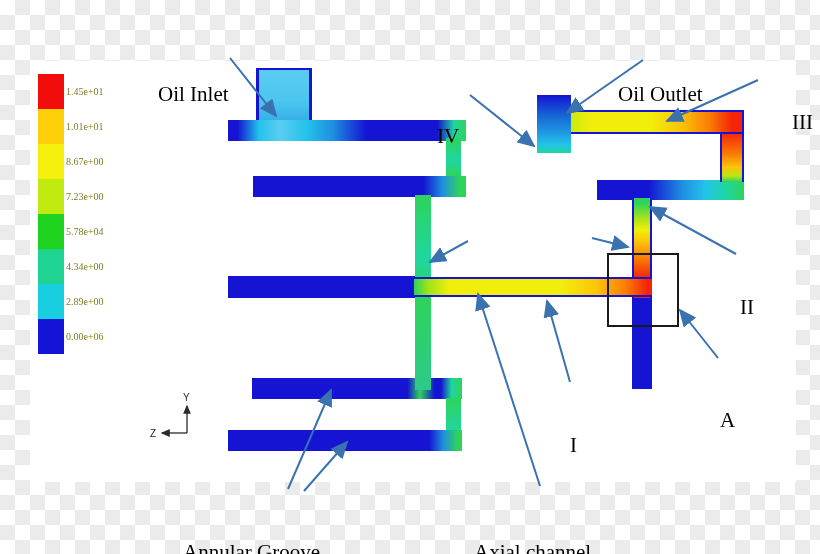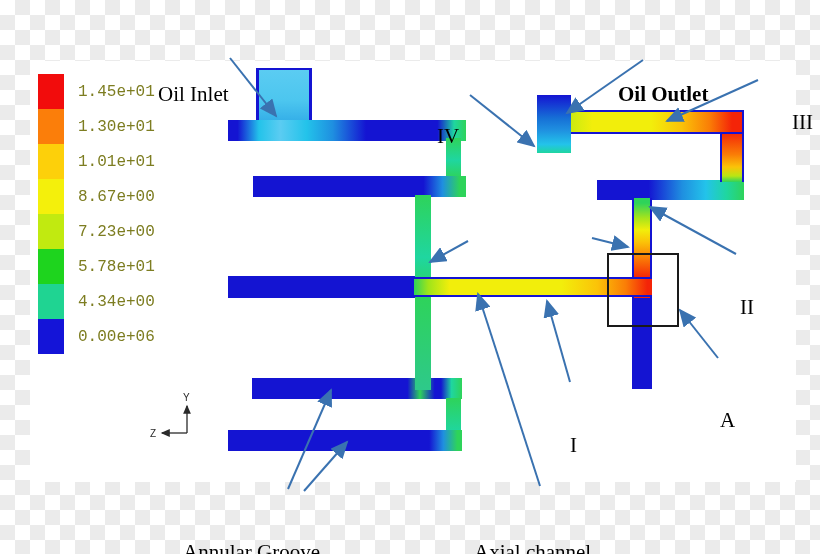--- a/index.html
+++ b/index.html
@@ -9,22 +9,22 @@
   .checker-bg { position:absolute; inset:0;
     background: conic-gradient(var(--checker-gray,#ebebeb) 0 25%, #ffffff 0 50%, var(--checker-gray,#ebebeb) 0 75%, #ffffff 0) 0 0 / 30px 30px; }
   .white-panel { position:absolute; left:30px; top:61px; width:766px; height:421px; background:#fff; }
 
   .geom { position:absolute; }
 
   
   #legend { position:absolute; left:38px; top:74px; }
   .legend-row { display:flex; align-items:center; height:35px; }
   .legend-row .swatch { width:26px; height:35px; }
-  .legend-row .lbl { margin-left:14px; font-family:Liberation Mono, monospace;
-    font-size:16px; color:var(--legend-text,#7d7d21); white-space:nowrap; }
+  .legend-row .lbl { margin-left:2px; font-family:Liberation Serif, serif;
+    font-size:10px; color:var(--legend-text,#7d7d21); white-space:nowrap; }
 
   
   #inlet-block { left:256px; top:68px; width:56px; height:58px;
     background:linear-gradient(180deg,#5bccf2 0%, var(--inlet-cyan,#4cc6ef) 55%, #2fa9e6 100%);
     border-left:3px solid var(--flow-blue,#1414d2); border-right:3px solid var(--flow-blue,#1414d2); border-top:2px solid var(--flow-blue,#1414d2); }
   #bar1 { left:228px; top:120px; width:238px; height:21px;
     background:linear-gradient(90deg, var(--flow-blue,#1414d2) 0%, var(--flow-blue,#1414d2) 4%,
       var(--flow-cyan,#23c3ea) 13%, #5bccf2 22%, var(--flow-cyan,#23c3ea) 33%, var(--flow-sky,#1f8fe0) 44%,
       var(--flow-blue,#1414d2) 58%, var(--flow-blue,#1414d2) 88%, var(--flow-teal,#1fd6a0) 95%, var(--flow-green,#2ed35a) 100%); }
   #bar2 { left:253px; top:176px; width:213px; height:21px;
@@ -68,21 +68,21 @@
   #connector2 { left:446px; top:398px; width:15px; height:34px;
     background:linear-gradient(180deg, var(--flow-green,#2ed35a), var(--flow-teal,#1fd6a0)); }
   #bar5 { left:228px; top:430px; width:234px; height:21px;
     background:linear-gradient(90deg, var(--flow-blue,#1414d2) 0%, var(--flow-blue,#1414d2) 86%,
       var(--flow-sky,#1f8fe0) 92%, var(--flow-green,#2ed35a) 98%, var(--flow-green,#2ed35a) 100%); }
   #region-a-box { left:607px; top:253px; width:72px; height:74px; border:2px solid #1a1a1a; background:transparent; }
 
   
   .ann { position:absolute; font-family:"Liberation Serif", serif; font-size:21px; color:#000; white-space:nowrap;margin-top:48px; }
   #lbl-oil-inlet { left:158px; top:34px; }
-  #lbl-oil-outlet { left:618px; top:34px;font-weight:bold; }
+  #lbl-oil-outlet { left:618px; top:34px; }
   #lbl-iv { left:437px; top:76px; }
   #lbl-iii { left:792px; top:62px; }
   #lbl-radial { left:437px; top:215px; }
   #lbl-ii { left:740px; top:247px; }
   #lbl-i { left:570px; top:385px; }
   #lbl-a { left:720px; top:360px; }
   #lbl-annular { left:183px; top:492px; }
   #lbl-axial { left:474px; top:492px; }
 
   .overlay { position:absolute; inset:0; pointer-events:none; }
@@ -98,42 +98,42 @@
 <div class="canvas">
   <div class="checker-bg"></div>
   <div class="white-panel"></div>
 
   <div id="legend">
     <div class="legend-row">
         <span class="swatch" style="background: rgb(242, 12, 12);"></span>
         <span class="lbl">1.45e+01</span>
       </div>
     <div class="legend-row">
-        <span class="swatch" style="background: rgb(251, 126, 10);"></span>
-        <span class="lbl">1.30e+01</span>
-      </div>
-    <div class="legend-row">
         <span class="swatch" style="background: rgb(253, 208, 10);"></span>
         <span class="lbl">1.01e+01</span>
       </div>
     <div class="legend-row">
         <span class="swatch" style="background: rgb(244, 240, 11);"></span>
         <span class="lbl">8.67e+00</span>
       </div>
     <div class="legend-row">
         <span class="swatch" style="background: rgb(193, 234, 16);"></span>
         <span class="lbl">7.23e+00</span>
       </div>
     <div class="legend-row">
         <span class="swatch" style="background: rgb(30, 212, 30);"></span>
-        <span class="lbl">5.78e+01</span>
+        <span class="lbl">5.78e+04</span>
       </div>
     <div class="legend-row">
         <span class="swatch" style="background: rgb(31, 212, 146);"></span>
         <span class="lbl">4.34e+00</span>
+      </div>
+    <div class="legend-row">
+        <span class="swatch" style="background: rgb(24, 207, 224);"></span>
+        <span class="lbl">2.89e+00</span>
       </div>
     <div class="legend-row">
         <span class="swatch" style="background: rgb(20, 20, 216);"></span>
         <span class="lbl">0.00e+06</span>
       </div>
   </div>
 
   <div class="geom" id="inlet-block"></div>
   <div class="geom" id="bar1"></div>
   <div class="geom" id="connector1"></div>

